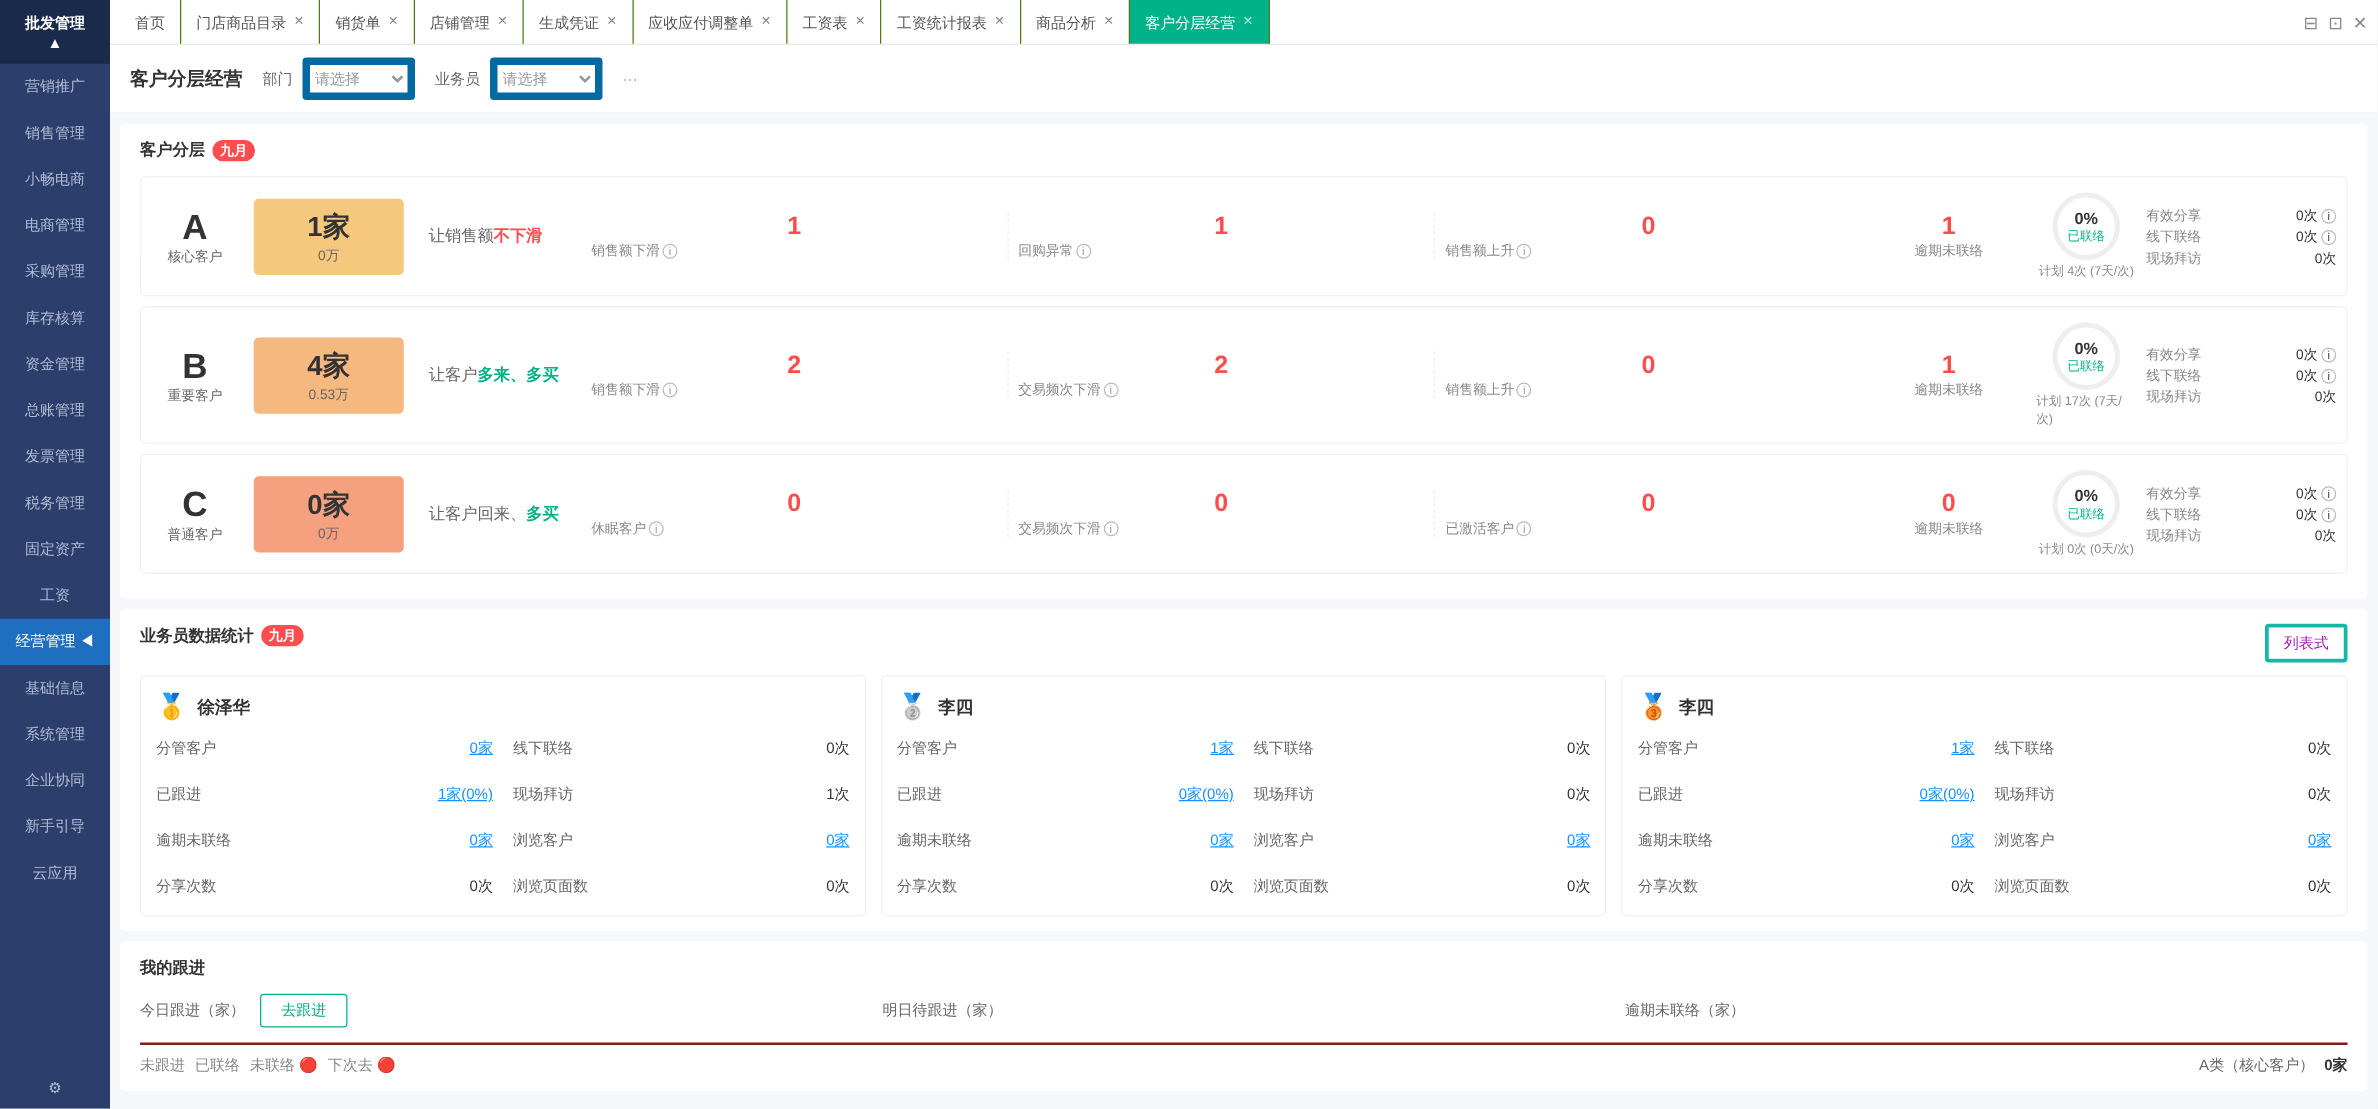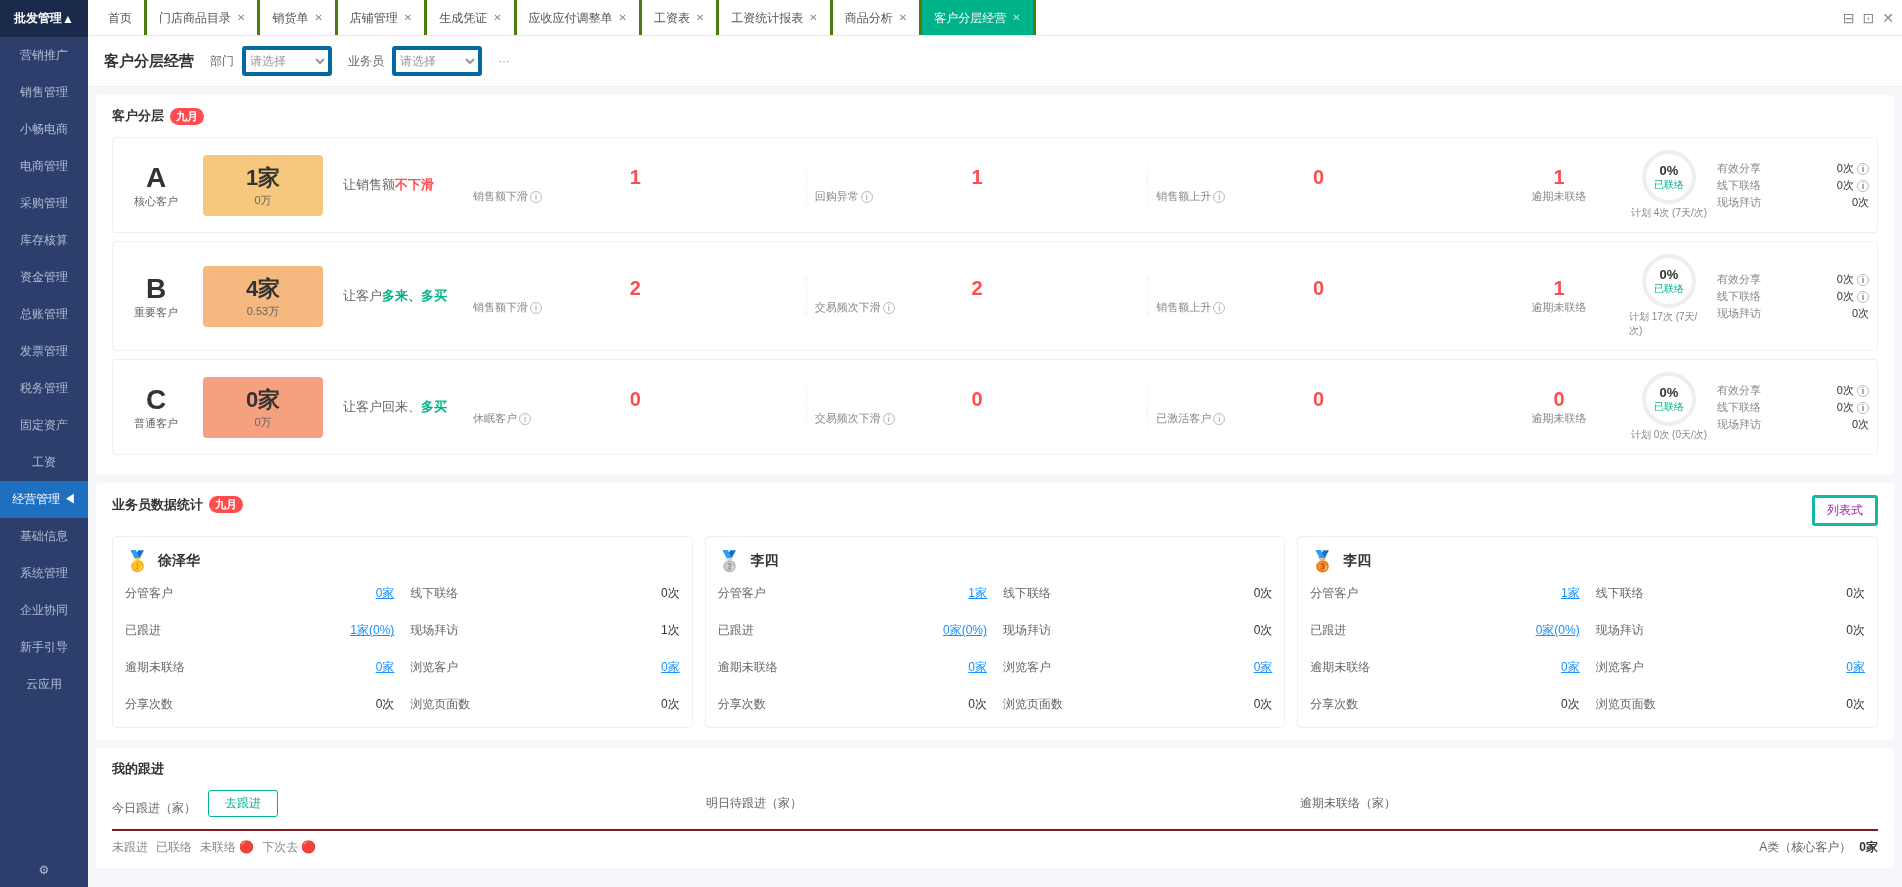--- a/index.html
+++ b/index.html
@@ -20,22 +20,23 @@
     .sidebar-header {
       background: #1a2a4a;
       width: 100%;
       text-align: center;
       padding: 10px 4px;
       font-size: 13px;
       font-weight: bold;
       color: #fff;
       display: flex;
       align-items: center;
-      justify-content: center;
+      justify-content: flex-end;
       padding: 10px 8px;
+      flex-direction: column;
     }
     .sidebar-header span { font-size: 12px; }
     .sidebar-item {
       width: 100%;
       text-align: center;
       padding: 10px 4px;
       color: #b0bcd4;
       cursor: pointer;
       font-size: 12px;
     }
@@ -72,21 +73,21 @@
       padding: 0 12px;
       height: 36px;
       line-height: 36px;
       font-size: 12px;
       color: #555;
       cursor: pointer;
       white-space: nowrap;
       display: flex;
       align-items: flex-start;
       gap: 4px;
-      border-right: 3px solid #4d7c0f;
+      border-right: 1px solid #4d7c0f;
     }
     .tab-item.active { background: #00b28a; color: #fff; }
     .tab-item .tab-close { font-size: 10px; opacity: 0.7; margin-left: 2px; }
     .tab-bar-actions {
       margin-left: auto;
       display: flex;
       gap: 8px;
       align-items: center;
       color: #888;
       font-size: 14px;
@@ -105,21 +106,21 @@
       background: #fff;
       padding: 10px 16px;
       display: flex;
       align-items: center;
       gap: 16px;
       border-bottom: 1px solid #eee;
     }
     .page-title { font-size: 15px; font-weight: bold; color: #333; }
     .filter-group { display: flex; align-items: center; gap: 8px; font-size: 12px; color: #666; }
     .filter-select {
-      border: 4px solid #0369a1;
+      border: 6px solid #0369a1;
       border-radius: 3px;
       padding: 3px 0;
       font-size: 12px;
       color: #999;
       width: 90px;
       background: #fff;
       cursor: pointer;
     }
     .filter-more { color: #999; cursor: pointer; }
 
@@ -722,21 +723,21 @@
         </div>
       </div>
     </div>
 
     <div class="section">
       <div class="section-title">
         <span>我的跟进</span>
       </div>
 
       <div style="display:flex; align-items:center; gap:16px; margin-bottom:12px;">
-        <div style="flex:1; display:flex; gap:12px; align-items:flex-end;">
+        <div style="flex:1; display:flex; gap:12px; align-items:center;">
           <span style="font-size:12px; color:#666;">今日跟进（家）</span>
           <button class="followup-btn">去跟进</button>
         </div>
         <div style="flex:1; font-size:12px; color:#666;">明日待跟进（家）</div>
         <div style="flex:1; font-size:12px; color:#666;">逾期未联络（家）</div>
       </div>
 
       <div style="display:flex; gap:8px; font-size:12px; color:#888; padding-top:8px; border-top:2px solid #7f1d1d;">
         <span>未跟进</span>
         <span>已联络</span>

